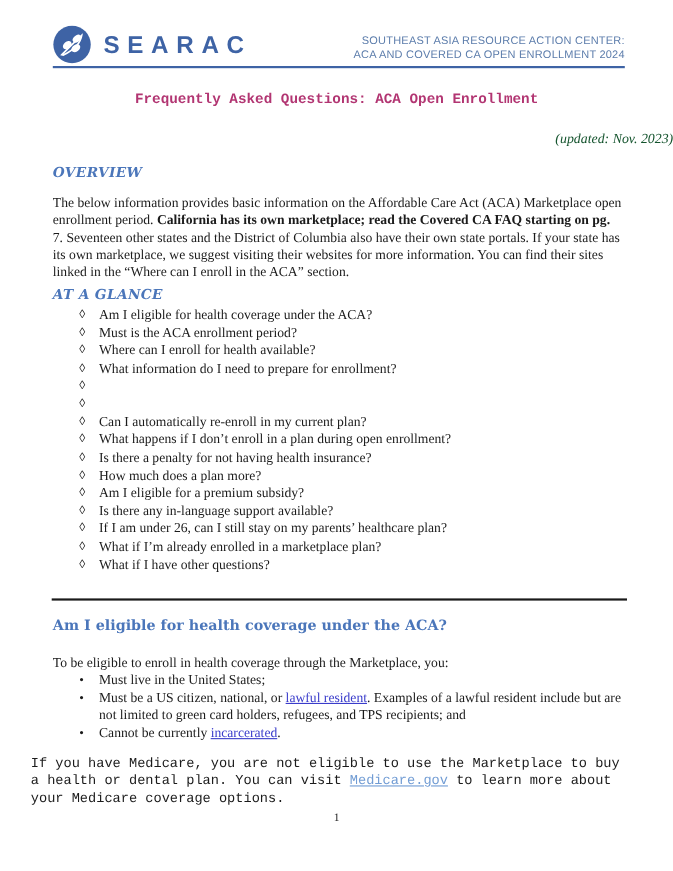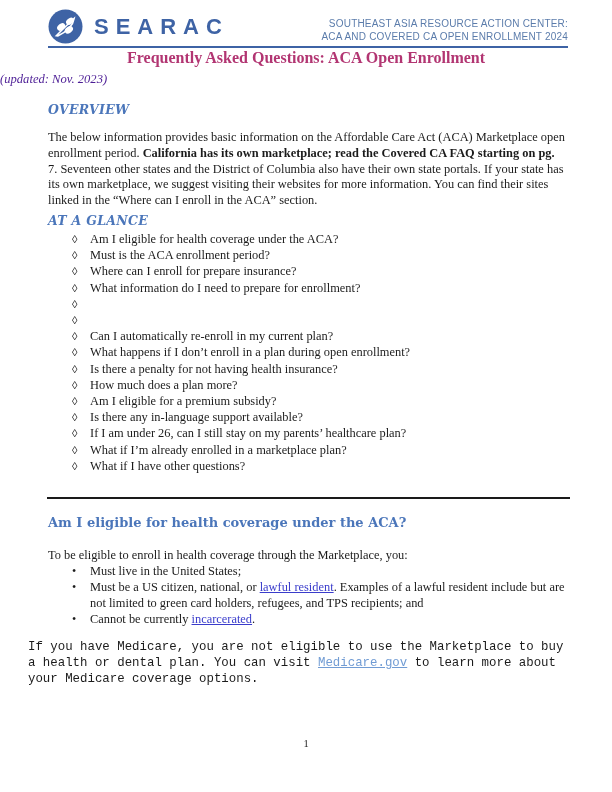--- a/index.html
+++ b/index.html
@@ -15,21 +15,21 @@
   }
   
   .header{
     margin:0 44px 0 48px;
     padding-top:29px;
     display:flex;
     justify-content:space-between;
     align-items:flex-end;
     border-bottom:2px solid #3e63a5;
     padding-bottom:2px;
-    height:48px;
+    height:62px;
     box-sizing:border-box;
   }
   .logo-row{display:flex;align-items:center;gap:11px;}
   .logo-badge{width:35px;height:35px;flex:0 0 auto;}
   .logo-word{
     font-family:"Liberation Sans", sans-serif;
     font-weight:bold;
     font-size:22px;
     letter-spacing:7px;
     color:#3e63a5;
@@ -38,34 +38,35 @@
     text-align:right;
     font-family:"Liberation Sans", sans-serif;
     font-size:10px;
     line-height:13px;
     color:#5b7cab;
     letter-spacing:0.2px;
     padding-bottom:1px;
   }
   
   .doc-title{
+    margin-top:19px;
     text-align:center;
-    font-family:Liberation Serif, serif;
-    font-weight:bold;
-    font-size:16px;
+    font-family:Liberation Mono, monospace;
+    font-weight:bold;
+    font-size:13px;
     line-height:20px;
     color:#b23572;
   }
   .doc-subtitle{
-    margin-top:3px;
-    text-align:left;
+    margin-top:17px;
+    text-align:right;
     font-style:italic;
     font-size:12.6px;
     line-height:16px;
-    color:#4c1d95;
+    color:#14532d;
   }
   
   .sect-head{
     margin:15px 44px 0 48px;
     font-family:"DejaVu Serif", serif;
     font-weight:bold;
     font-size:12.5px;
     line-height:16px;
     letter-spacing:0.3px;
     color:#4b76ba;
@@ -185,21 +186,21 @@
     <li>
         <span class="blt">◊</span>
         <span>Am I eligible for health coverage under the ACA?</span>
       </li>
     <li>
         <span class="blt">◊</span>
         <span>Must is the ACA enrollment period?</span>
       </li>
     <li>
         <span class="blt">◊</span>
-        <span>Where can I enroll for prepare insurance?</span>
+        <span>Where can I enroll for health available?</span>
       </li>
     <li>
         <span class="blt">◊</span>
         <span>What information do I need to prepare for enrollment?</span>
       </li>
     <li>
         <span class="blt">◊</span>
       </li>
     <li>
         <span class="blt">◊</span>

